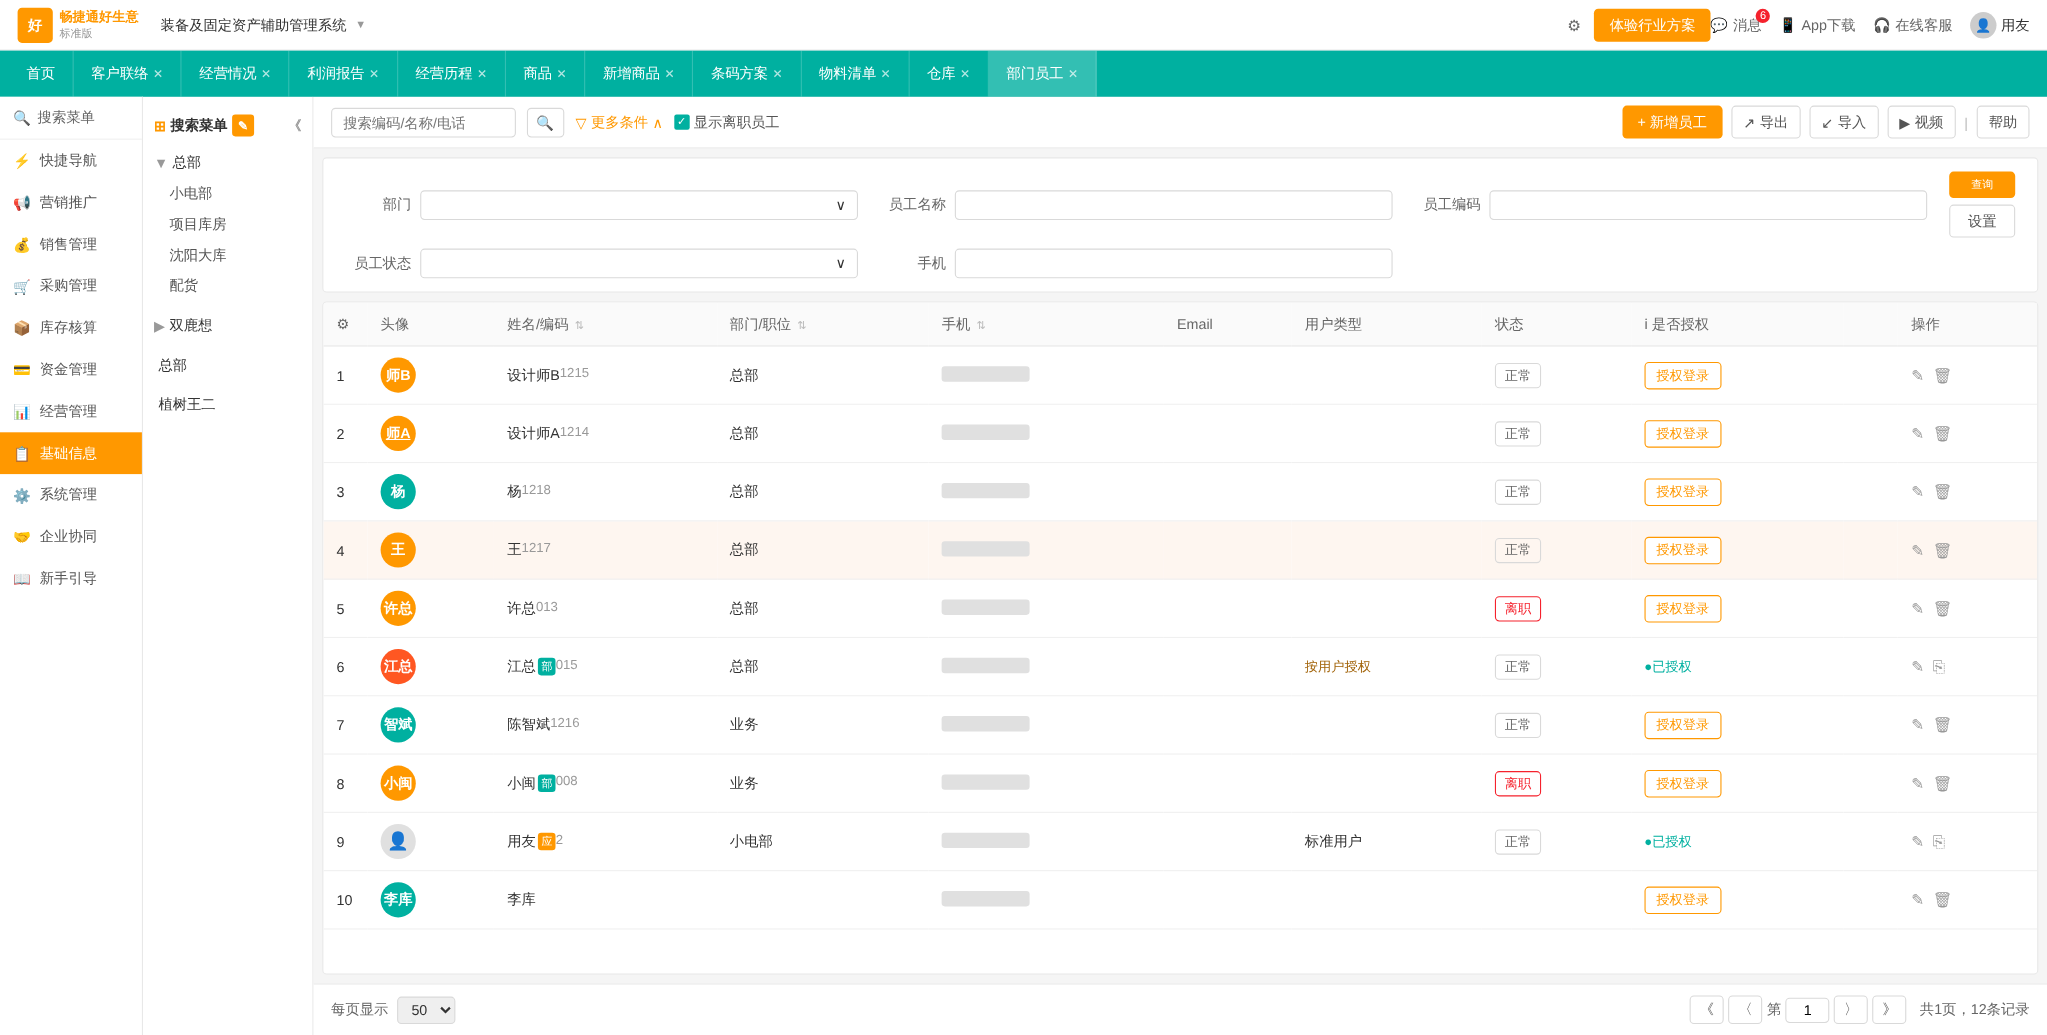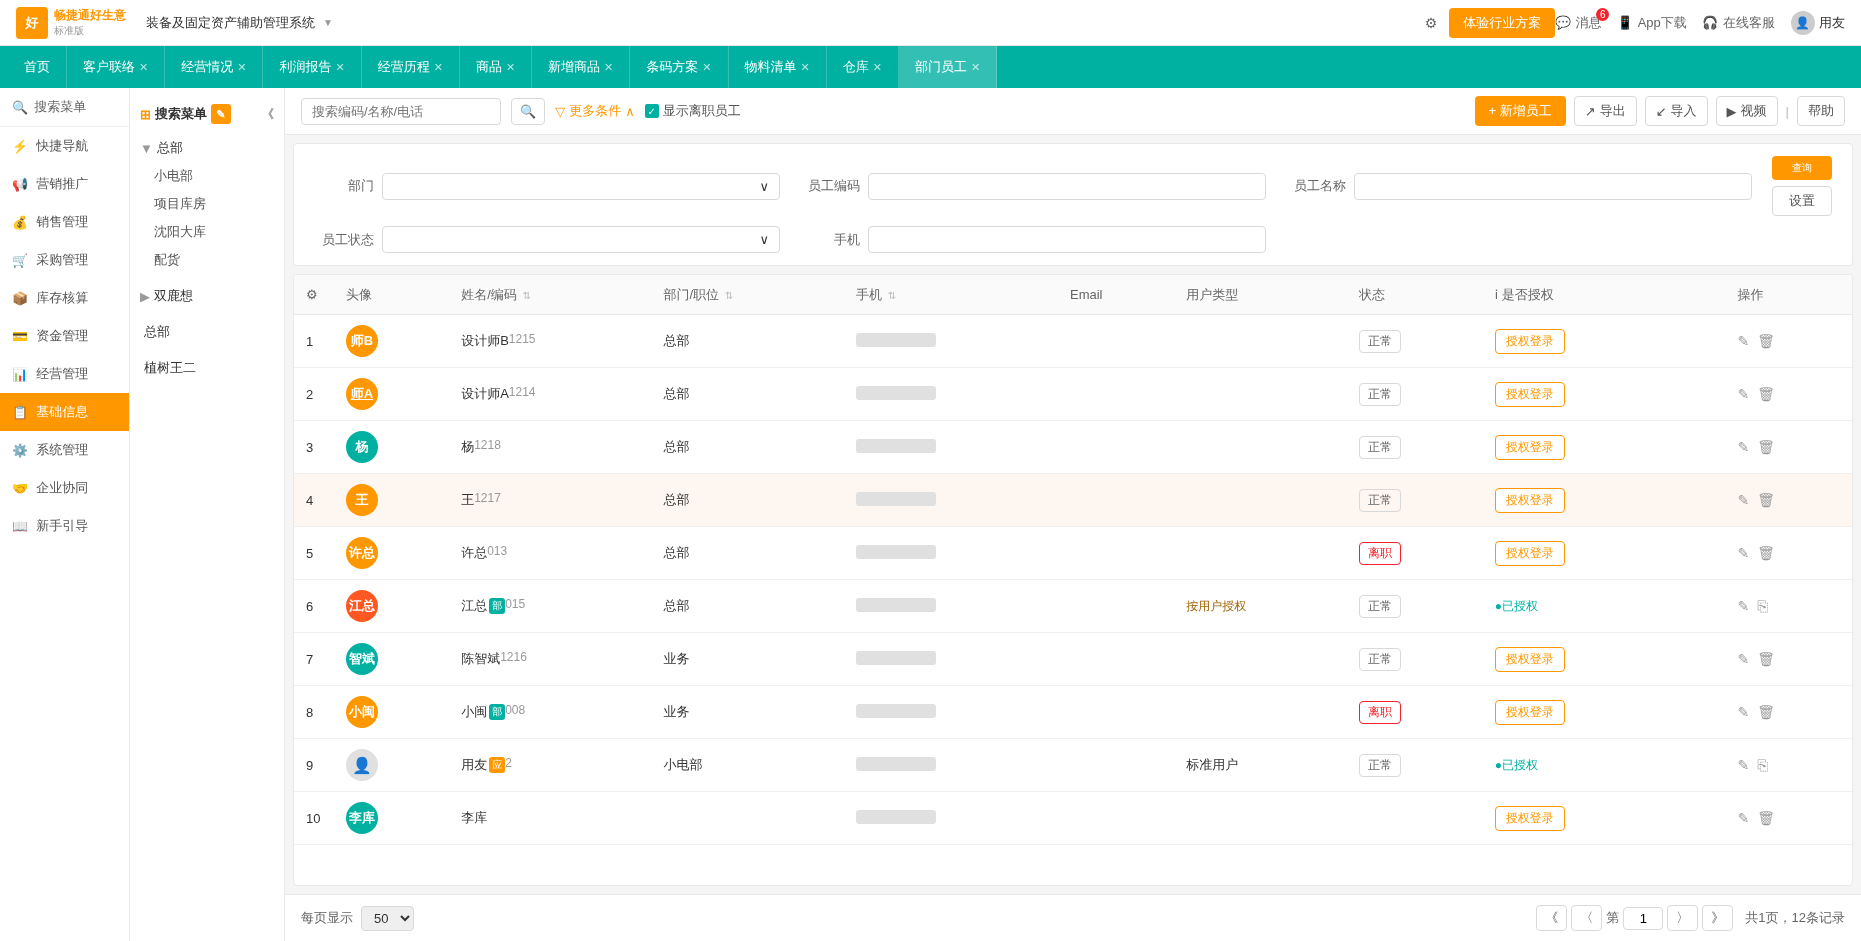--- a/index.html
+++ b/index.html
@@ -46,21 +46,21 @@
     .dept-edit-icon { width: 20px; height: 20px; background: #ff9800; border-radius: 3px; color: #fff; display: flex; align-items: center; justify-content: center; font-size: 11px; cursor: pointer; }
     .dept-collapse { color: #999; cursor: pointer; font-size: 12px; margin-left: auto; }
     .dept-group { padding: 4px 0; }
     .dept-child { padding: 5px 24px; color: #555; cursor: pointer; font-size: 13px; }
 
     
     .main-content { flex: 1; display: flex; flex-direction: column; overflow: hidden; background: #f5f5f5; }
 
     
     .toolbar { display: flex; align-items: center; background: #fff; padding: 8px 16px; gap: 10px; border-bottom: 1px solid #e8e8e8; }
-    .search-input { border: 1px solid #d9d9d9; border-radius: 4px; padding: 5px 10px; width: 200px; outline: none; font-size: 13px; }
+    .search-input { border: 1px solid #d9d9d9; border-radius: 4px; padding: 5px 10px; width: 168px; outline: none; font-size: 13px; }
     .search-btn { background: #fff; border: 1px solid #d9d9d9; border-radius: 4px; padding: 5px 8px; cursor: pointer; color: #666; }
     .more-conditions { display: flex; align-items: center; gap: 4px; color: #ff9800; cursor: pointer; font-size: 13px; }
     .show-former { display: flex; align-items: center; gap: 4px; color: #555; font-size: 13px; cursor: pointer; }
     .checkbox-green { width: 14px; height: 14px; background: #00b0a0; border-radius: 2px; display: inline-flex; align-items: center; justify-content: center; color: #fff; font-size: 10px; }
     .right-actions { margin-left: auto; display: flex; align-items: center; gap: 8px; }
     .add-btn { background: #ff9800; color: #fff; border: none; border-radius: 4px; padding: 6px 14px; cursor: pointer; font-size: 13px; display: flex; align-items: center; gap: 4px; }
     .action-btn { background: #fff; border: 1px solid #d9d9d9; border-radius: 4px; padding: 5px 10px; cursor: pointer; color: #555; font-size: 13px; display: flex; align-items: center; gap: 4px; }
 
     
     .filter-panel { background: #fff; padding: 12px 20px; margin: 8px 8px 0; border-radius: 4px; border: 1px solid #e8e8e8; }
@@ -325,25 +325,25 @@
       <div class="filter-panel">
         <div class="filter-row">
           <div class="filter-item">
             <span class="filter-label">部门</span>
             <div class="filter-select" style="min-width:200px;">
               <span></span>
               <span>∨</span>
             </div>
           </div>
           <div class="filter-item">
-            <span class="filter-label">员工编码</span>
+            <span class="filter-label">员工名称</span>
             <input class="filter-input" type="text" style="min-width: 200px;">
           </div>
           <div class="filter-item">
-            <span class="filter-label">员工名称</span>
+            <span class="filter-label">员工编码</span>
             <input class="filter-input" type="text" style="min-width: 200px;">
           </div>
           <div class="filter-actions">
             <button class="query-btn">查询</button>
             <button class="setting-btn">设置</button>
           </div>
         </div>
         <div class="filter-row">
           <div class="filter-item">
             <span class="filter-label">员工状态</span>

